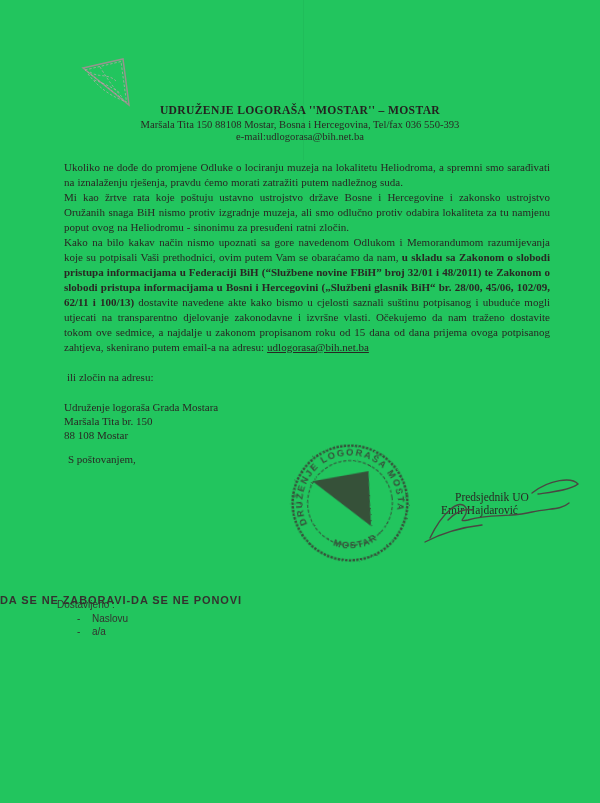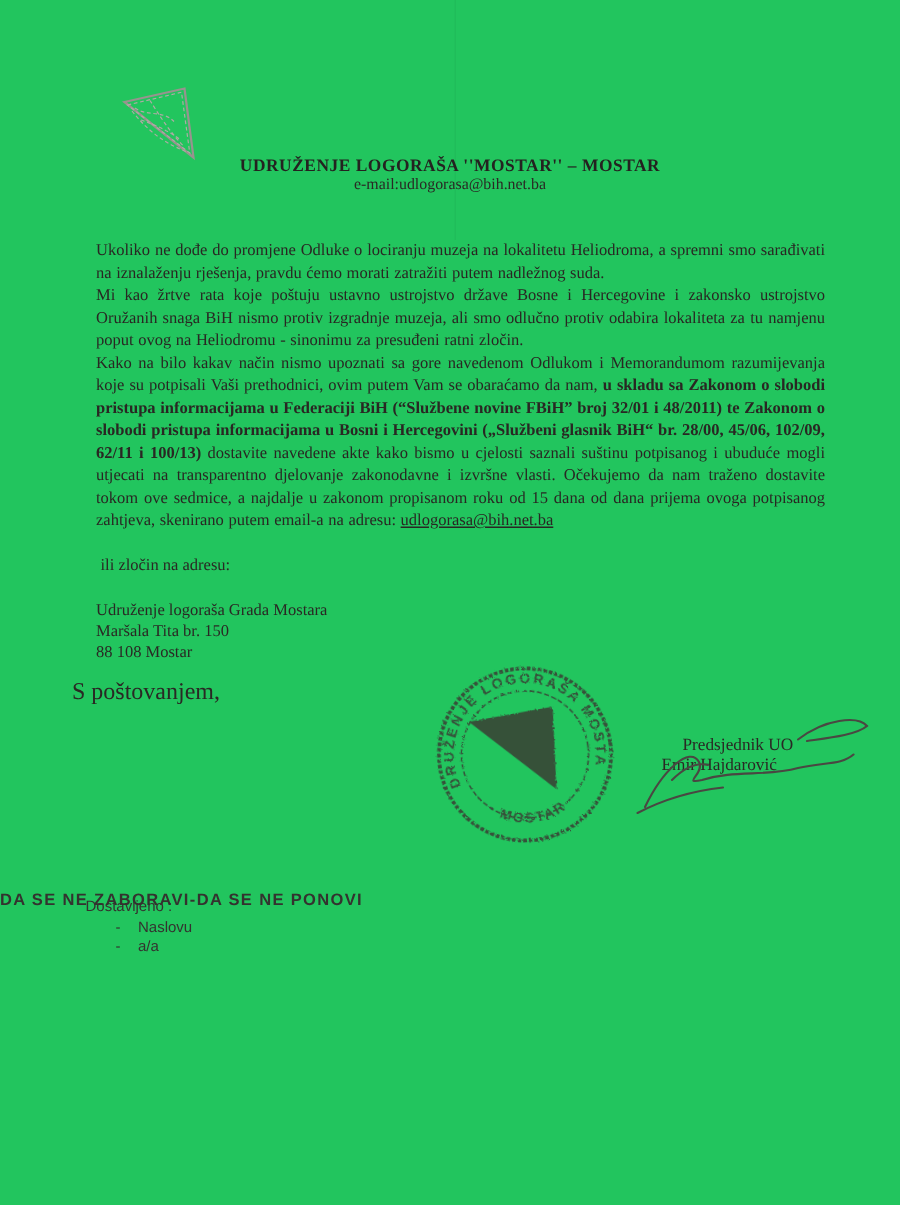--- a/index.html
+++ b/index.html
@@ -25,21 +25,21 @@
     position:absolute;left:64px;top:160px;width:486px;
     font-size:11px;line-height:15px;text-align:justify;
     color:#292723;word-spacing:.3px;
   }
   .body-text p{margin:0;}
   .b{font-weight:bold;}
   .email-link{color:#292723;text-decoration:underline;cursor:pointer;}
 
   .post-note{position:absolute;left:67px;top:371px;font-size:11px;}
   .postal{position:absolute;left:64px;top:400px;font-size:11px;line-height:14.2px;}
-  .closing{position:absolute;left:48px;top:453px;font-size:16px;}
+  .closing{position:absolute;left:68px;top:453px;font-size:11px;}
 
   .stamp{position:absolute;left:288px;top:441px;transform:rotate(-8deg);opacity:.82;color:#3b3733;}
   .sig-title{position:absolute;left:455px;top:491px;font-size:11.5px;}
   .sig-name{position:absolute;left:441px;top:504px;font-size:11.5px;}
   .signature-svg{position:absolute;left:420px;top:468px;}
 
   .motto{
     position:absolute;left:0;top:566px;width:596px;text-align:left;
     font-family:"Liberation Sans", sans-serif;font-size:11px;font-weight:bold;
     letter-spacing:.9px;color:#34322f;margin-top:28px;
@@ -66,20 +66,21 @@
       <polygon points="17,22 53,13.5 58.5,54"></polygon>
       <path d="M 22 24 C 30 30, 40 25, 48 33"></path>
       <path d="M 26 32 C 35 35, 44 39, 52 45"></path>
       <path d="M 32 19 C 37 27, 45 40, 55 50"></path>
       <path d="M 20 26 C 28 36, 38 46, 56 53"></path>
     </g>
   </svg>
 
   <div class="letterhead">
     <div class="org">UDRUŽENJE LOGORAŠA ''MOSTAR'' – MOSTAR</div>
+    <div class="addr">Maršala Tita 150 88108 Mostar, Bosna i Hercegovina, Tel/fax 036 550-393</div>
     <div class="mail">e-mail:udlogorasa@bih.net.ba</div>
   </div>
 
   <div class="body-text">
     <p>Ukoliko ne dođe do promjene Odluke o lociranju muzeja na lokalitetu Heliodroma, a spremni smo sarađivati na iznalaženju rješenja, pravdu ćemo morati zatražiti putem nadležnog suda.</p>
     <p>Mi kao žrtve rata koje poštuju ustavno ustrojstvo države Bosne i Hercegovine i zakonsko ustrojstvo Oružanih snaga BiH nismo protiv izgradnje muzeja, ali smo odlučno protiv odabira lokaliteta za tu namjenu poput ovog na Heliodromu - sinonimu za presuđeni ratni zločin.</p>
     <p><span>Kako na bilo kakav način nismo upoznati sa gore navedenom Odlukom i Memorandumom razumijevanja koje su potpisali Vaši prethodnici, ovim putem Vam se obaraćamo da nam, </span><span class="b">u skladu sa Zakonom o slobodi pristupa informacijama u Federaciji BiH (“Službene novine FBiH” broj 32/01 i 48/2011) te Zakonom o slobodi pristupa informacijama u Bosni i Hercegovini („Službeni glasnik BiH“ br. 28/00, 45/06, 102/09, 62/11 i 100/13)</span><span> dostavite navedene akte kako bismo u cjelosti saznali suštinu potpisanog i ubuduće mogli utjecati na transparentno djelovanje zakonodavne i izvršne vlasti. Očekujemo da nam traženo dostavite tokom ove sedmice, a najdalje u zakonom propisanom roku od 15 dana od dana prijema ovoga potpisanog zahtjeva,  skenirano putem email-a na adresu: </span><span class="email-link">udlogorasa@bih.net.ba</span></p>
   </div>
 
   <div class="post-note">ili zločin na adresu:</div>

